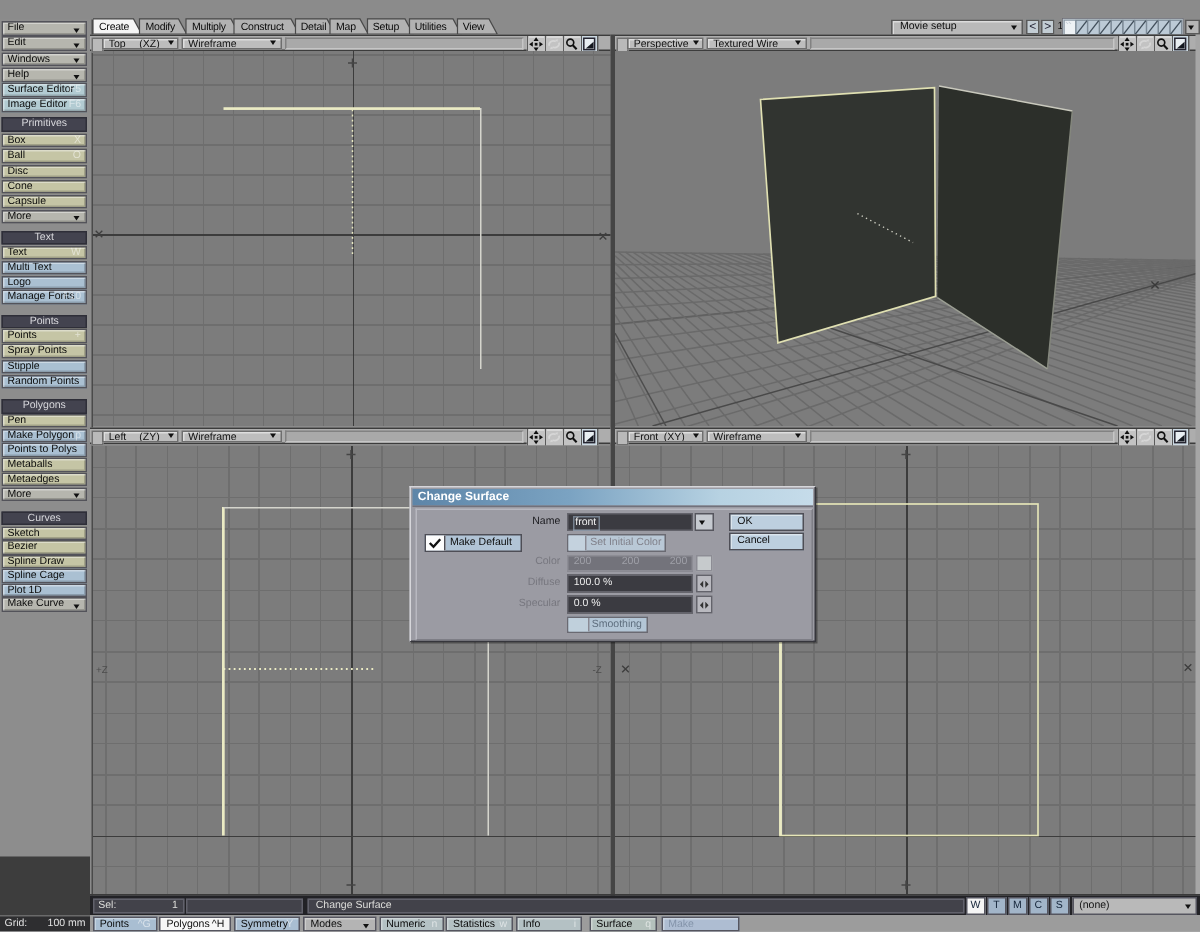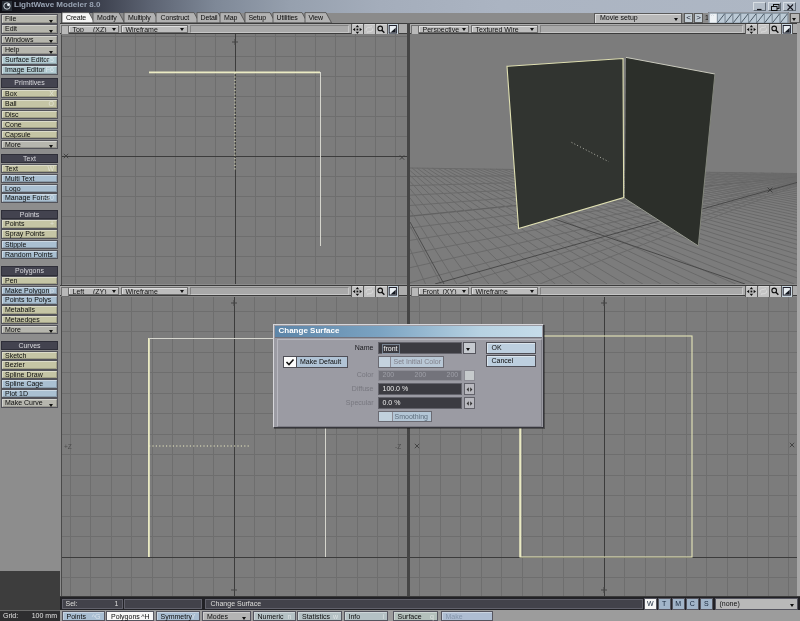--- a/index.html
+++ b/index.html
@@ -3,38 +3,20 @@
 #app{position:relative;width:800px;height:621px;background:#8b8b8b;overflow:hidden;font-family:"Liberation Sans",sans-serif;font-size:7px;color:#0c0c0c;white-space:nowrap;line-height:8px;}
 .sbb{position:absolute;left:1px;width:57px;height:9.8px;border:1px solid #53535a;box-sizing:border-box;box-shadow:inset 1px 1px 0 rgba(255,255,255,.4),inset -1px -1px 0 rgba(0,0,0,.18);font-size:7px;overflow:hidden;line-height:8.5px;}
 .sbh{position:absolute;left:1px;width:57px;height:9.8px;background:#43434f;border:1px solid #2e2e38;box-sizing:border-box;color:#d8d8dc;text-align:center;font-size:7px;line-height:8.5px;}
 .tbtn{position:absolute;top:0.8px;height:8.7px;background:#bdbdbd;border:1px solid #6e6e6e;box-sizing:border-box;box-shadow:inset 1px 1px 0 rgba(255,255,255,.5);font-size:7px;color:#111;overflow:hidden;}
 .wbtn{position:absolute;top:1.5px;width:13px;height:9px;background:#b3bcc7;border:1px solid;border-color:#d8dee4 #626b75 #626b75 #d8dee4;box-sizing:border-box;}
 .dlab{position:absolute;font-size:7px;}
 .dbtn{position:absolute;background:#bdcfdf;border:1px solid #4e4e56;box-sizing:border-box;box-shadow:inset 1px 1px 0 rgba(255,255,255,.45);font-size:7px;color:#0c0c0c;}
 </style></head><body>
 <div id="app">
     <div style="position:absolute;left:0;top:12.5px;width:800px;height:10.5px;background:#8b8b8b"></div>
-    <div style="position:absolute;left:0;top:0;width:800px;height:12.5px;background:linear-gradient(90deg,#0e0e14 0px,#1e1e28 45px,#3a3e4b 95px,#5c6372 150px,#7e8897 215px,#96a0ae 290px,#a4adbb 380px,#abb4c2 500px,#aeb7c4 800px)">
-<svg width="10" height="10" style="position:absolute;left:2px;top:1px" viewBox="0 0 10 10">
-        <rect width="10" height="10" fill="#2a3038"></rect>
-        <circle cx="5" cy="5" r="3.2" fill="none" stroke="#cdd5dd" stroke-width="1"></circle>
-        <circle cx="6.4" cy="3.8" r="1.4" fill="#e8eef4"></circle>
-      </svg>
-<span style="position:absolute;left:14px;top:1.2px;font-weight:bold;font-size:8px;color:#99a3b3">LightWave Modeler 8.0</span>
-<div class="wbtn" style="left:753px"><svg width="13" height="9" viewBox="0 0 13 9">
-          <path d="M3 6.5h4.5" stroke="#14141c" stroke-width="1.2"></path>
-        </svg></div>
-<div class="wbtn" style="left:767.5px"><svg width="13" height="9" viewBox="0 0 13 9">
-          <rect x="4.5" y="1.5" width="5.5" height="4" fill="none" stroke="#111"></rect>
-          <rect x="2.5" y="3.5" width="5.5" height="4" fill="#b9c2cc" stroke="#111"></rect>
-        </svg></div>
-<div class="wbtn" style="left:783px"><svg width="13" height="9" viewBox="0 0 13 9">
-          <path d="M3.5 1.5 9 7M9 1.5 3.5 7" stroke="#14141c" stroke-width="1.1"></path>
-        </svg></div>
-</div>
     <div style="position:absolute;left:0;top:12.5px;width:61px;height:558px;background:#8d8d8d"></div>
     <div style="position:absolute;left:0;top:571px;width:60px;height:39px;background:#3d3d3d"></div>
     <div style="position:absolute;left:60.5px;top:12.5px;width:1.5px;height:584px;background:#4a4a4a"></div>
     <div class="sbb" style="top:14px;background:#b6b6ae">
       <span style="position:absolute;left:3px;top:0.2px">File</span>
       <span style="position:absolute;right:4px;top:2px"><span style="display:inline-block;width:0;height:0;border-left:2.8px solid transparent;border-right:2.8px solid transparent;border-top:3.6px solid #111;vertical-align:middle"></span></span>
     </div>
     <div class="sbb" style="top:24px;background:#b6b6ae">
       <span style="position:absolute;left:3px;top:0.2px">Edit</span>
       <span style="position:absolute;right:4px;top:2px"><span style="display:inline-block;width:0;height:0;border-left:2.8px solid transparent;border-right:2.8px solid transparent;border-top:3.6px solid #111;vertical-align:middle"></span></span>

